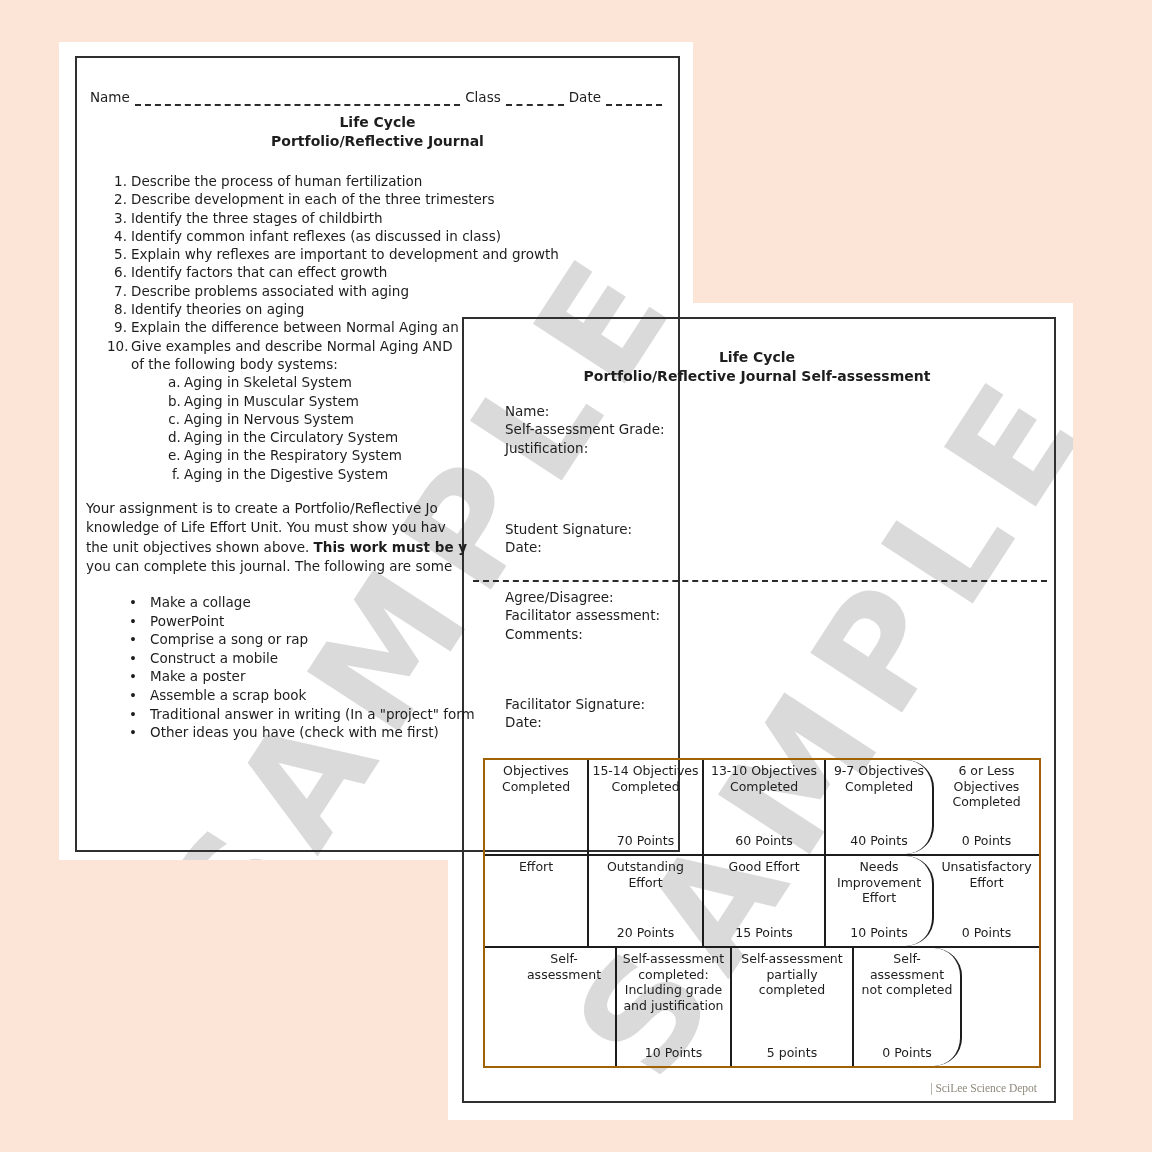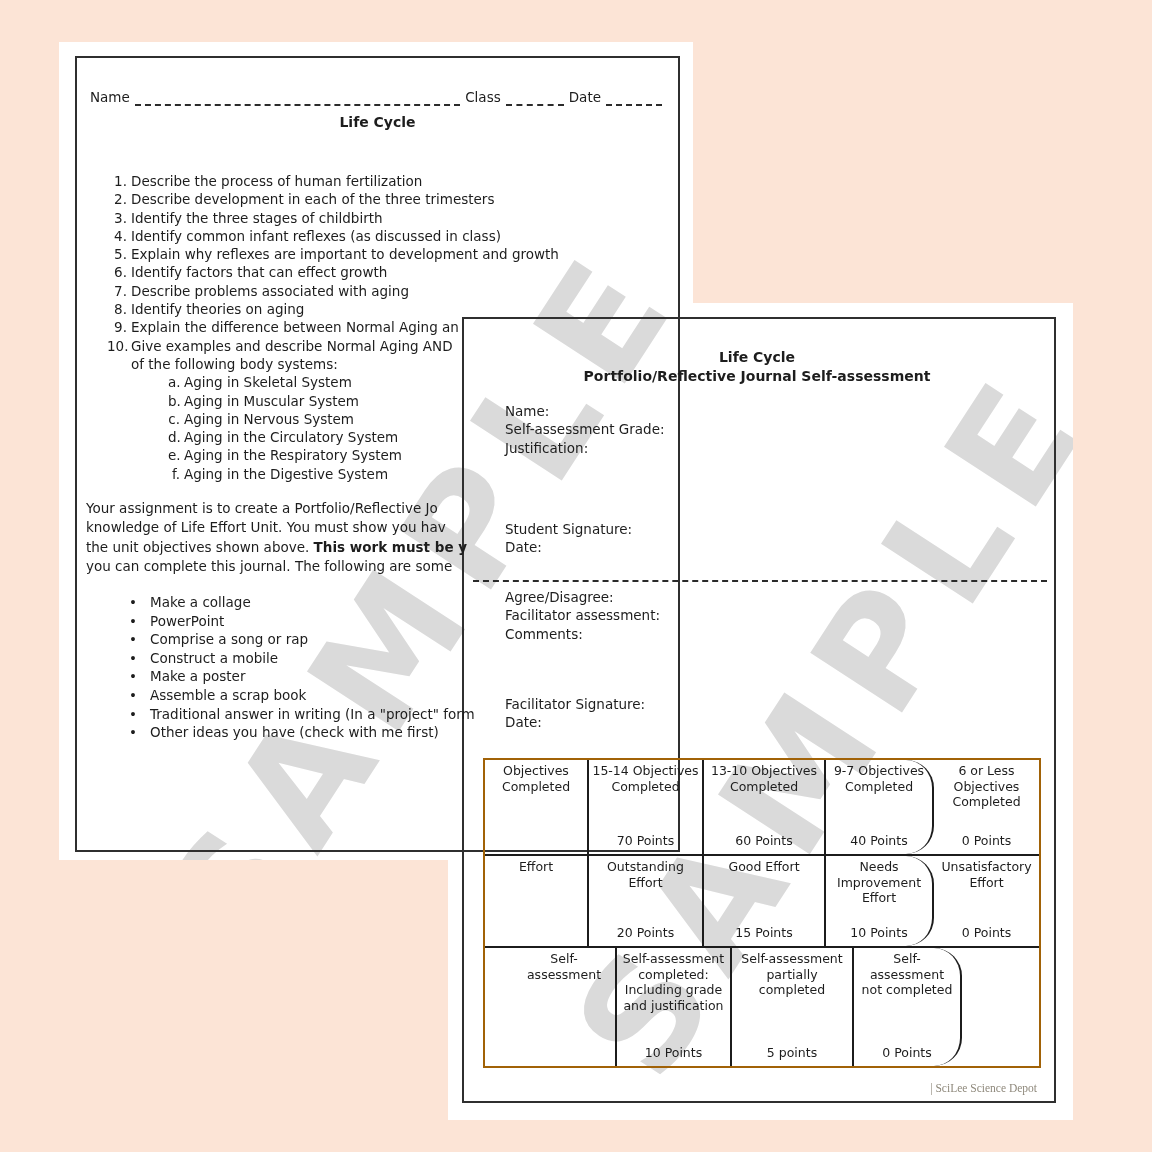--- a/index.html
+++ b/index.html
@@ -75,20 +75,21 @@
       <div class="name-row">
         <span>Name</span>
         <span class="blank-line bl-name"></span>
         <span>Class</span>
         <span class="blank-line bl-class"></span>
         <span>Date</span>
         <span class="blank-line bl-date"></span>
       </div>
 
       <div class="doc-title">Life Cycle</div>
+      <div class="doc-subtitle">Portfolio/Reflective Journal</div>
 
       <div class="objectives">
         <div class="line"><span class="num">1.</span><span>Describe the process of human fertilization</span></div>
         <div class="line"><span class="num">2.</span><span>Describe development in each of the three trimesters</span></div>
         <div class="line"><span class="num">3.</span><span>Identify the three stages of childbirth</span></div>
         <div class="line"><span class="num">4.</span><span>Identify common infant reflexes (as discussed in class)</span></div>
         <div class="line"><span class="num">5.</span><span>Explain why reflexes are important to development and growth</span></div>
         <div class="line"><span class="num">6.</span><span>Identify factors that can effect growth</span></div>
         <div class="line"><span class="num">7.</span><span>Describe problems associated with aging</span></div>
         <div class="line"><span class="num">8.</span><span>Identify theories on aging</span></div>

